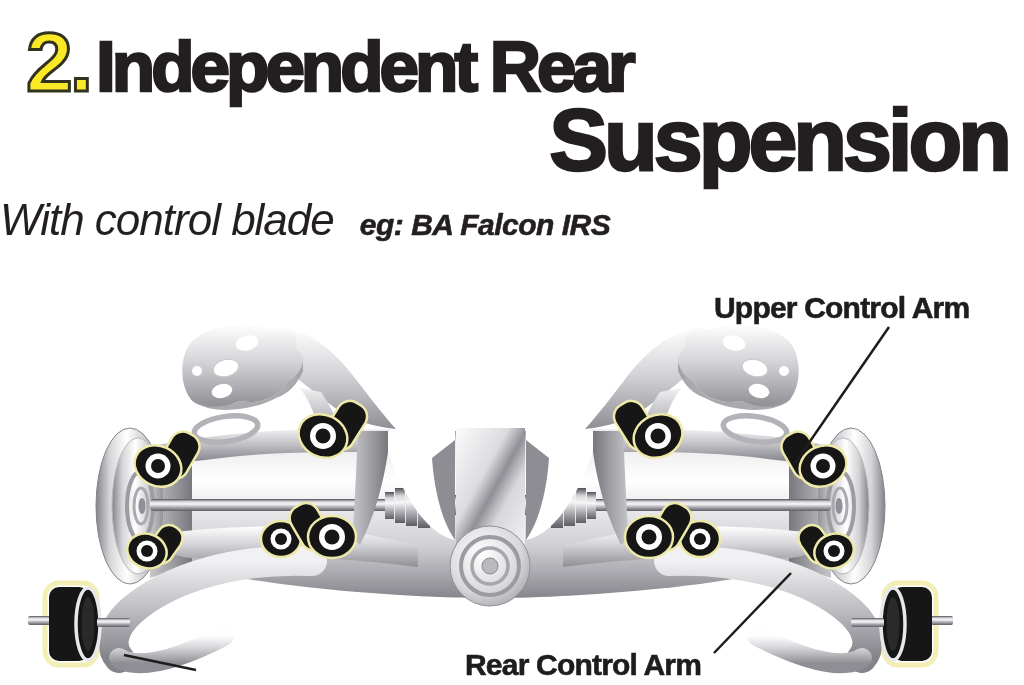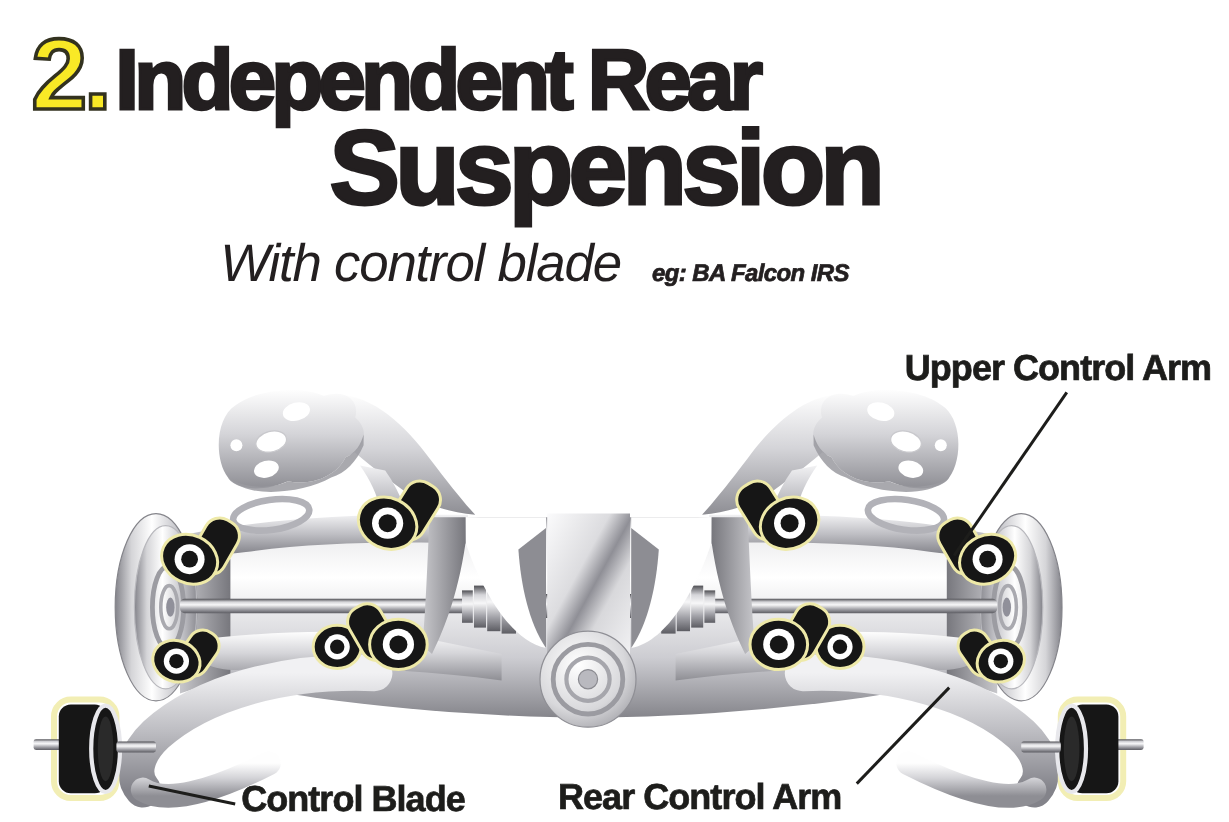--- a/index.html
+++ b/index.html
@@ -7,34 +7,34 @@
               font-family:"Liberation Sans", sans-serif; }
   #page { position:relative; width:1024px; height:685px; background:#fff; }
 
   
   .title-line1 { position:absolute; top:20px; left:26px; display:flex; align-items:baseline;
                  white-space:nowrap; line-height:1; }
   .title-number { font-size:84px; font-weight:bold; color:#f9e926;
                   -webkit-text-stroke:3px #33321f; letter-spacing:-3px; }
   .title-main   { font-size:71px; font-weight:bold; color:#231f20;
                   -webkit-text-stroke:2.5px #231f20; letter-spacing:-4px; margin-left:6px; }
-  .title-line2 { position:absolute; top:96px; left:0; width:1008px; text-align:center;
+  .title-line2 { position:absolute; top:96px; left:0; width:1008px; text-align:right;
                  font-size:88px; font-weight:bold; color:#231f20; line-height:1;
                  -webkit-text-stroke:2.5px #231f20; letter-spacing:-4px; }
   .subtitle { position:absolute; top:198px; left:0; width:891px; display:flex;
-              justify-content:center; align-items:baseline; gap:26px; line-height:1; }
+              align-items:baseline; gap:26px; line-height:1; }
   .subtitle-main { font-size:44px; font-style:italic; color:#231f20; letter-spacing:-1px; }
-  .subtitle-eg   { font-size:20px; font-style:italic; font-weight:bold; color:#231f20;
+  .subtitle-eg   { font-size:30px; font-style:italic; font-weight:bold; color:#231f20;
                    letter-spacing:-0.5px; -webkit-text-stroke:0.6px #231f20; }
 
   
   .part-label { position:absolute; font-size:30px; font-weight:bold; color:#1d1d1b;
                 letter-spacing:-0.8px; white-space:nowrap; line-height:1;
                 -webkit-text-stroke:0.6px #1d1d1b; }
-  #label-upper-control-arm { top:293px; left:754px; }
+  #label-upper-control-arm { top:293px; left:714px; }
   #label-control-blade     { top:652px; left:201px; }
   #label-lower-control-arm { top:650px; left:465px; }
 
   svg#suspension-svg { position:absolute; top:0; left:0; }
 </style>
 </head>
 <body>
 <div id="page">
 
   <div class="title-line1">
@@ -206,16 +206,15 @@
       <circle cx="490" cy="566" r="18" fill="none" stroke="#a6a6ac" stroke-width="3.5"></circle>
       <circle cx="490" cy="566" r="8" fill="#b9b9bf" stroke="#8a8a90"></circle>
     </g>
 
     <line x1="889" y1="327" x2="795" y2="463" stroke="#1d1d1b" stroke-width="2.5"></line>
     <line x1="124" y1="655" x2="196" y2="670" stroke="#1d1d1b" stroke-width="2.5"></line>
     <line x1="714" y1="653" x2="791" y2="573" stroke="#1d1d1b" stroke-width="2.5"></line>
   </svg>
 
   <div class="part-label" id="label-upper-control-arm">Upper Control Arm</div>
-  <div class="part-label" id="label-control-blade">Control Blade</div>
   <div class="part-label" id="label-lower-control-arm">Rear Control Arm</div>
 
 </div>
 
 </body></html>

